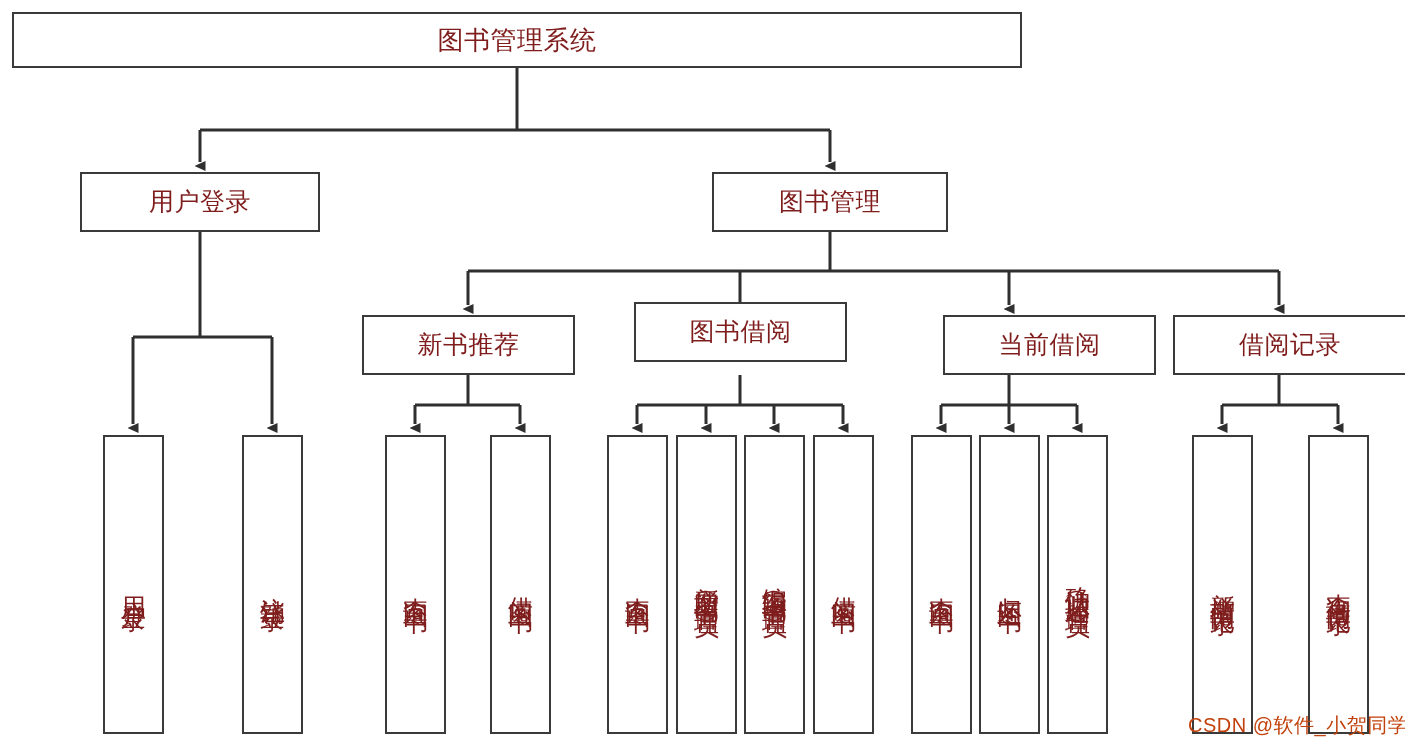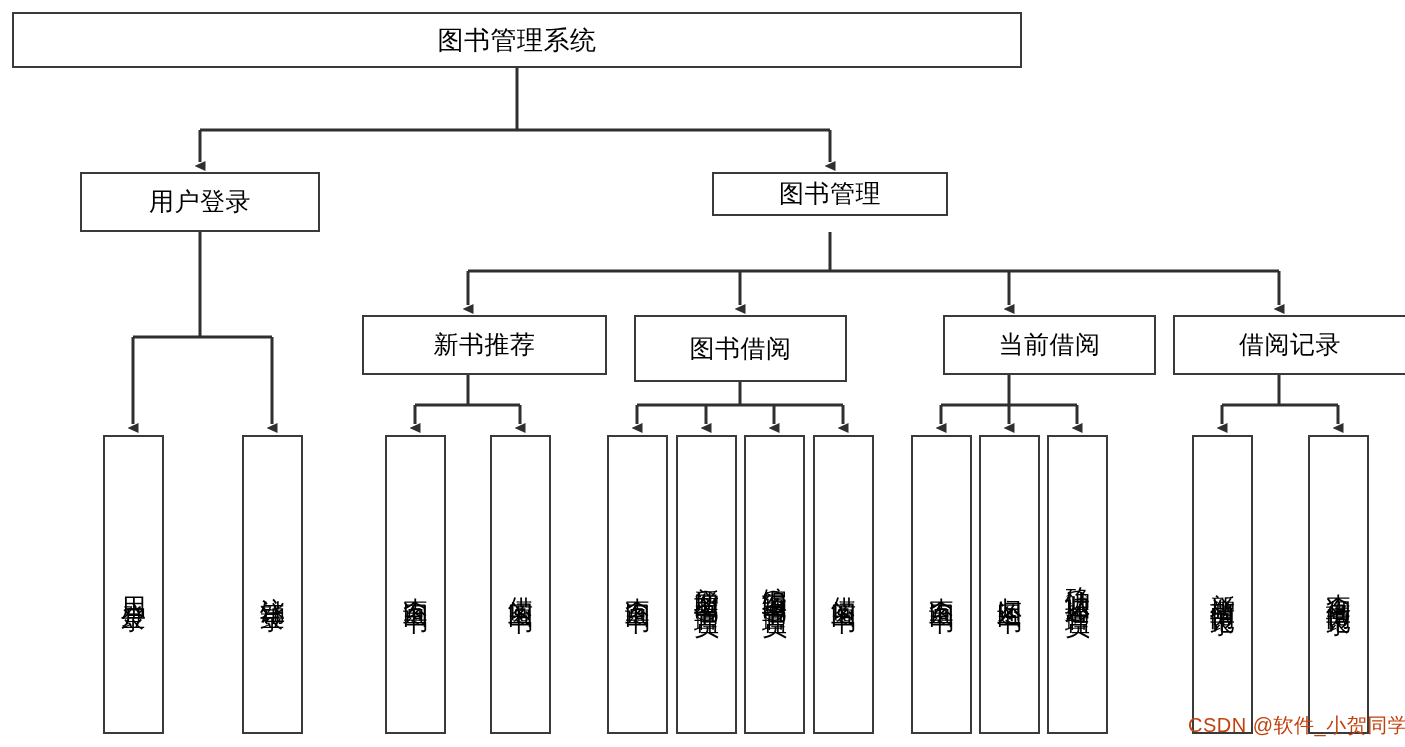--- a/index.html
+++ b/index.html
@@ -21,21 +21,21 @@
     pointer-events:none;
   }
   .node{
     position:absolute;
     box-sizing:border-box;
     background:#ffffff;
     border:2.5px solid #3a3a3a;
     display:flex;
     align-items:center;
     justify-content:center;
-    color:#000000;
+    color:#7f1d1d;
   }
   .node .label{
     display:block;
     line-height:1.26;
     letter-spacing:0.5px;
     white-space:pre-line;
     text-align:center;
   }
   
   .node.horiz .label{
@@ -125,29 +125,29 @@
   </svg>
 
   <div class="node horiz root" style="left:12px;top:12px;width:1010px;height:56px;">
     <span class="label">图书管理系统</span>
   </div>
 
   <div class="node horiz" style="left:80px;top:172px;width:240px;height:60px;">
     <span class="label">用户登录</span>
   </div>
 
-  <div class="node horiz" style="left:712px;top:172px;width:236px;height:44px;align-items:center;">
+  <div class="node horiz" style="left:712px;top:172px;width:236px;height:60px;align-items:center;">
     <span class="label">图书管理</span>
   </div>
 
-  <div class="node horiz" style="left:362px;top:315px;width:245px;height:60px;">
+  <div class="node horiz" style="left:362px;top:315px;width:213px;height:60px;">
     <span class="label">新书推荐</span>
   </div>
 
-  <div class="node horiz" style="left:634px;top:315px;width:213px;height:67px;">
+  <div class="node horiz" style="left:634px;top:302px;width:213px;height:60px;">
     <span class="label">图书借阅</span>
   </div>
 
   <div class="node horiz" style="left:943px;top:315px;width:213px;height:60px;">
     <span class="label">当前借阅</span>
   </div>
 
   <div class="node horiz" style="left:1173px;top:315px;width:234px;height:60px;">
     <span class="label">借阅记录</span>
   </div>

